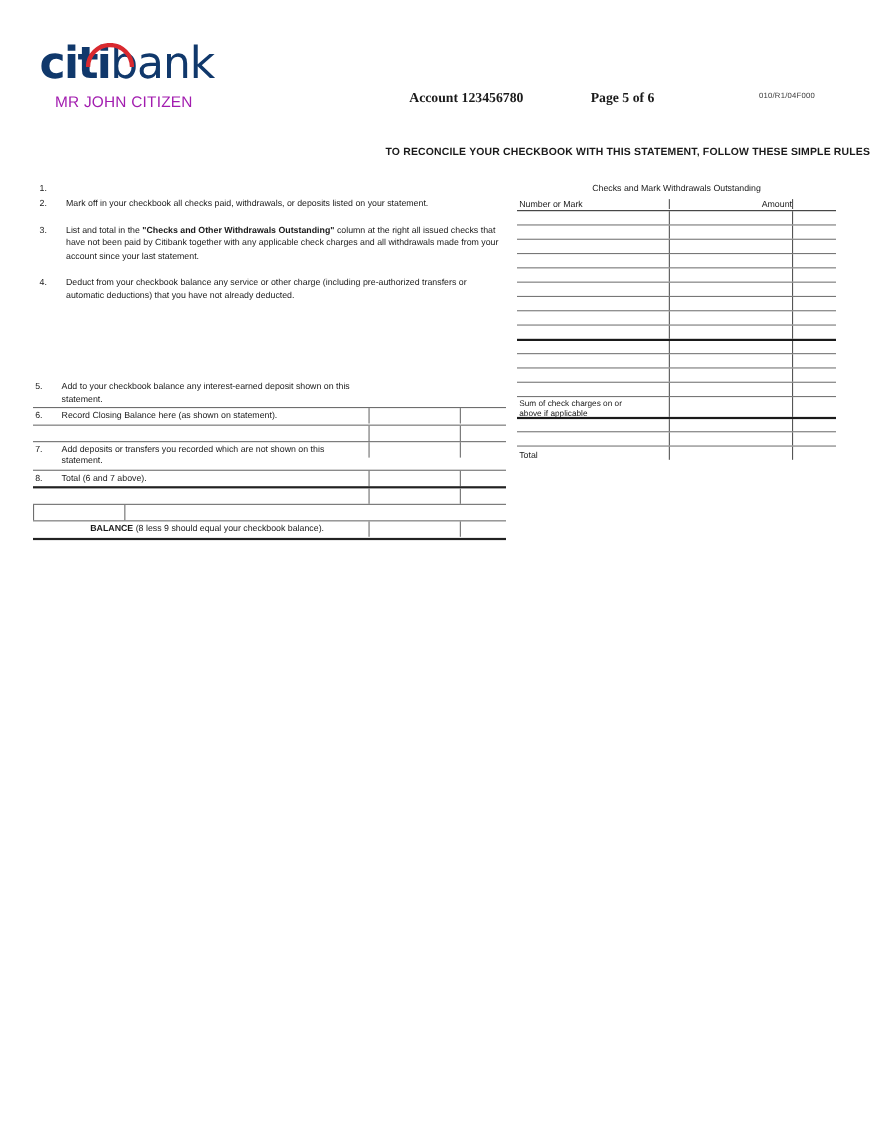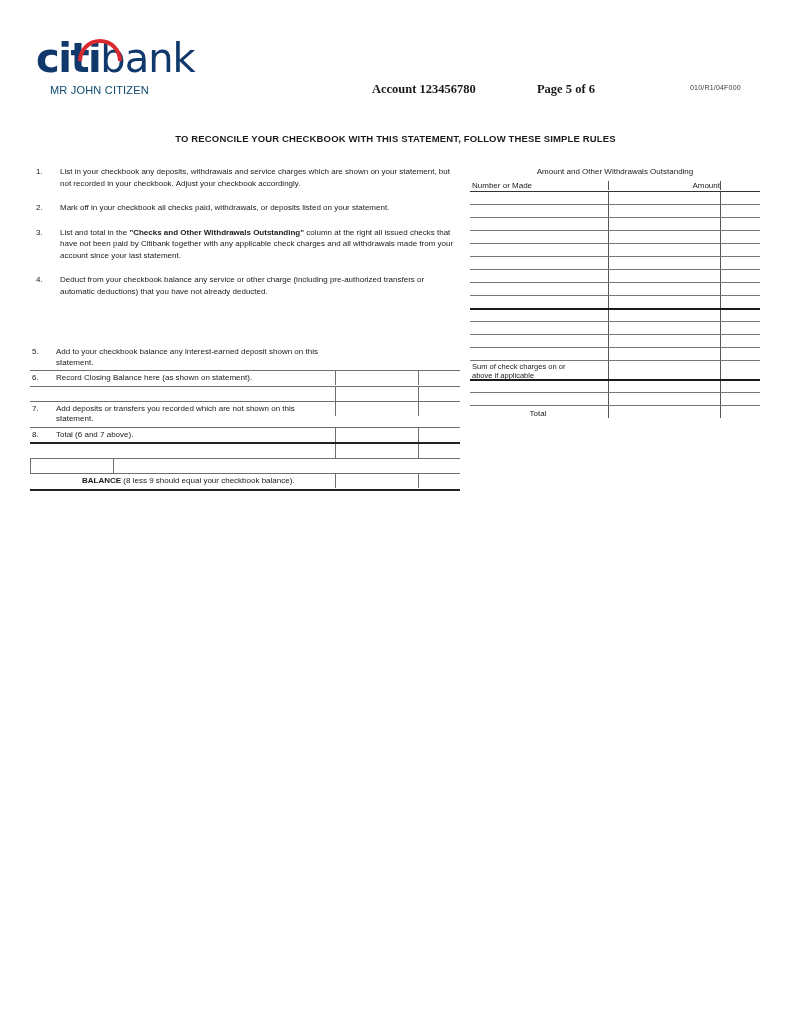--- a/index.html
+++ b/index.html
@@ -61,23 +61,23 @@
     top: 0;
     width: 44px;
     height: 44px;
     border: 4px solid #d9292f;
     border-radius: 50%;
     box-sizing: border-box;
   }
   .account-name {
     margin-top: 4px;
     margin-left: 14px;
-    font-size: 11px;
+    font-size: 14px;
     letter-spacing: 0.2px;
-    color: #0c4a6e;
+    color: #a21caf;
   }
 
   
   .header-meta {
     position: absolute;
     left: 372px;
     top: 82px;
     font-size: 12.5px;
     font-weight: bold;
     line-height: 15px;
@@ -98,21 +98,21 @@
     letter-spacing: 0.2px;
     white-space: nowrap;
   }
 
   
   .doc-title {
     position: absolute;
     left: 0;
     right: 0;
     top: 133px;
-    text-align: center;
+    text-align: right;
     font-size: 9.5px;
     font-weight: bold;
     letter-spacing: 0.15px;
   }
 
   
   .instructions {
     position: absolute;
     left: 34px;
     top: 166px;
@@ -242,21 +242,21 @@
     text-align: right;
     padding-right: 3px;
   }
   .out-row .c3 {
     width: 40px;
     box-sizing: border-box;
     border-left: 1px solid #555;
   }
   .out-row.tall { height: 19px; }
   .out-row.total .c1 {
-    text-align: center;
+    text-align: left;
     padding-right: 4px;
     padding-top: 3px;
     font-size: 8px;
     line-height: 10px;
   }
   .note-2line {
     padding-top: 1px;
     white-space: pre-line;
   }
 </style>
@@ -279,21 +279,20 @@
       <span class="pg">Page 5 of 6</span>
     </div>
   </div>
   <div class="header-code">010/R1/04F000</div>
 
   <div class="doc-title">TO RECONCILE YOUR CHECKBOOK WITH THIS STATEMENT, FOLLOW THESE SIMPLE RULES</div>
 
   <div class="instructions">
     <div class="ins-item">
       <span class="ins-num">1.</span>
-      <span>List in your checkbook any deposits, withdrawals and service charges which are shown on your statement, but not recorded in your checkbook. Adjust your checkbook accordingly.</span>
     </div>
     <div class="ins-item">
       <span class="ins-num">2.</span>
       <span>Mark off in your checkbook all checks paid, withdrawals, or deposits listed on your statement.</span>
     </div>
     <div class="ins-item">
       <span class="ins-num">3.</span>
       <span>List and total in the </span><b>"Checks and Other Withdrawals Outstanding"</b><span> column at the right all issued checks that have not been paid by Citibank together with any applicable check charges and all withdrawals made from your account since your last statement.</span>
     </div>
     <div class="ins-item">
@@ -360,24 +359,24 @@
         <span class="sub"><b>BALANCE</b>
         <span>(8 less 9 should equal your checkbook balance).</span></span>
       </div>
       <div class="ws-amt"></div>
       <div class="ws-amt2"></div>
     </div>
 
   </div>
 
   <div class="outstanding">
-    <div class="out-title">Amount and Other Withdrawals Outstanding</div>
+    <div class="out-title">Checks and Mark Withdrawals Outstanding</div>
 
     <div class="out-head">
-      <div class="c1">Number or Made</div>
+      <div class="c1">Number or Mark</div>
       <div class="c2">Amount</div>
       <div class="c3"></div>
     </div>
 
     <div class="out-grid">
       <div class="out-row first">
         <div class="c1"></div>
         <div class="c2"></div>
         <div class="c3"></div>
       </div>

